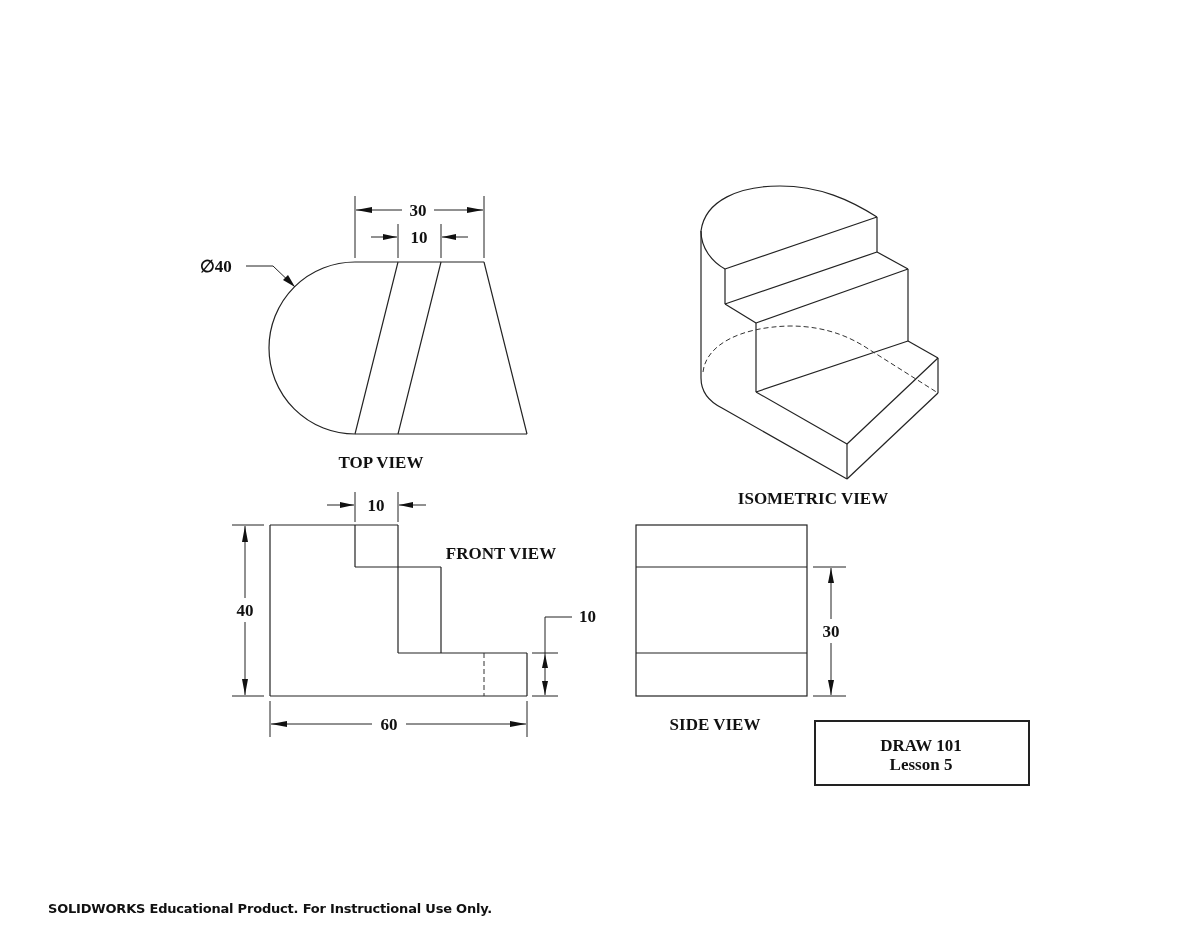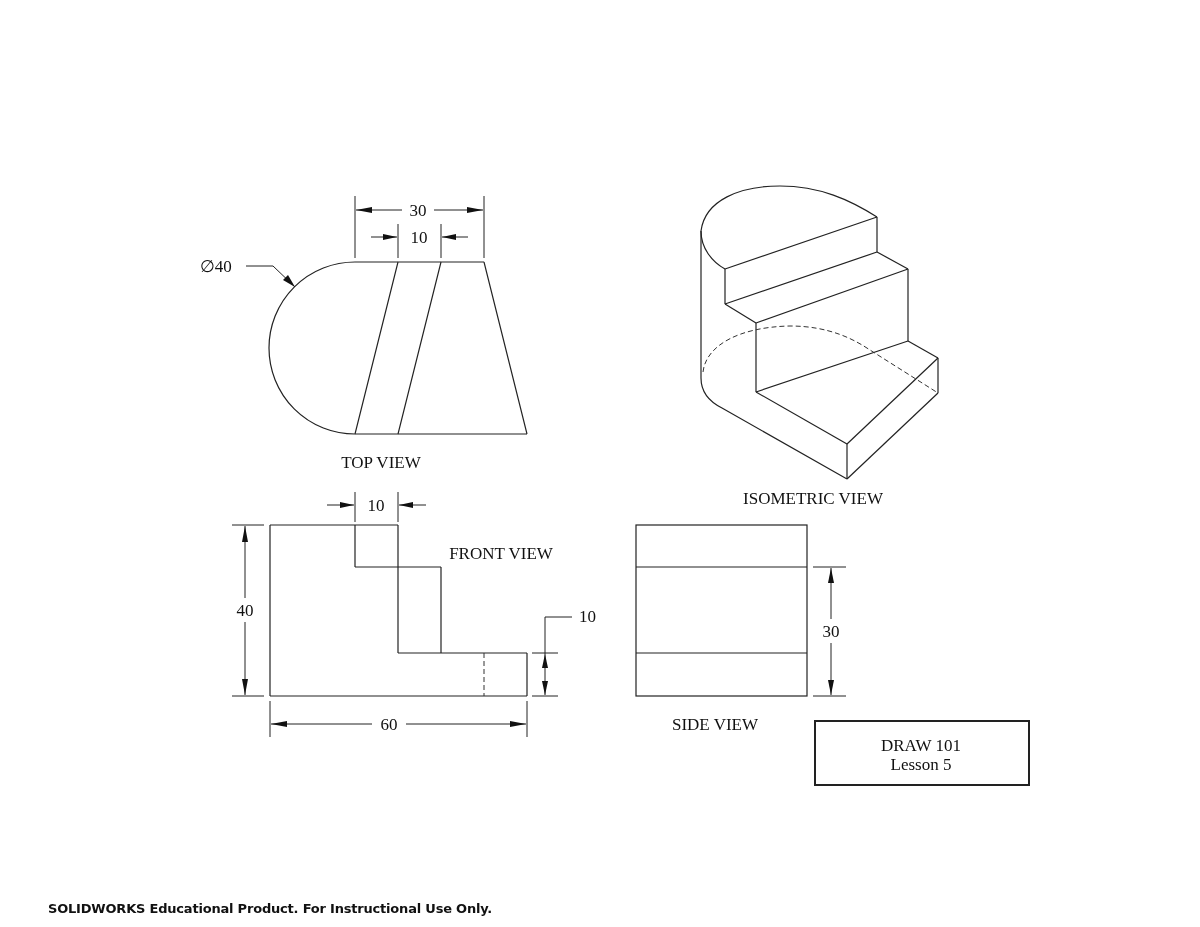--- a/index.html
+++ b/index.html
@@ -1,17 +1,17 @@
 <!DOCTYPE html>
 <html><head>
 <meta charset="utf-8">
 <style>
   html, body { margin: 0; padding: 0; background: #ffffff; }
   body { width: 1200px; height: 927px; position: relative; overflow: hidden; }
-  #sheet { position: absolute; left: 0; top: 0; width: 1001px; height: 927px; }
+  #sheet { position: absolute; left: 0; top: 0; width: 1001px; height: 927px; font-weight: bold; }
   svg text.lbl { font-family: "Liberation Serif", "DejaVu Serif", serif; font-size: 17px; fill: #111; }
   svg text.dim { font-family: "Liberation Serif", "DejaVu Serif", serif; font-size: 17px; fill: #111; }
   svg text.tb { font-family: "Liberation Serif", "DejaVu Serif", serif; font-size: 17px; fill: #111; }
   .ln { stroke: #222; stroke-width: 1.2; fill: none; }
   .thin { stroke: #222; stroke-width: 1; fill: none; }
   .dash { stroke: #333; stroke-width: 1; fill: none; stroke-dasharray: 5 3; }
   .arrow { fill: #111; stroke: none; }
   #footer {
     position: absolute; left: 48px; top: 901px;
     font-family: "DejaVu Sans", "Liberation Sans", sans-serif;

